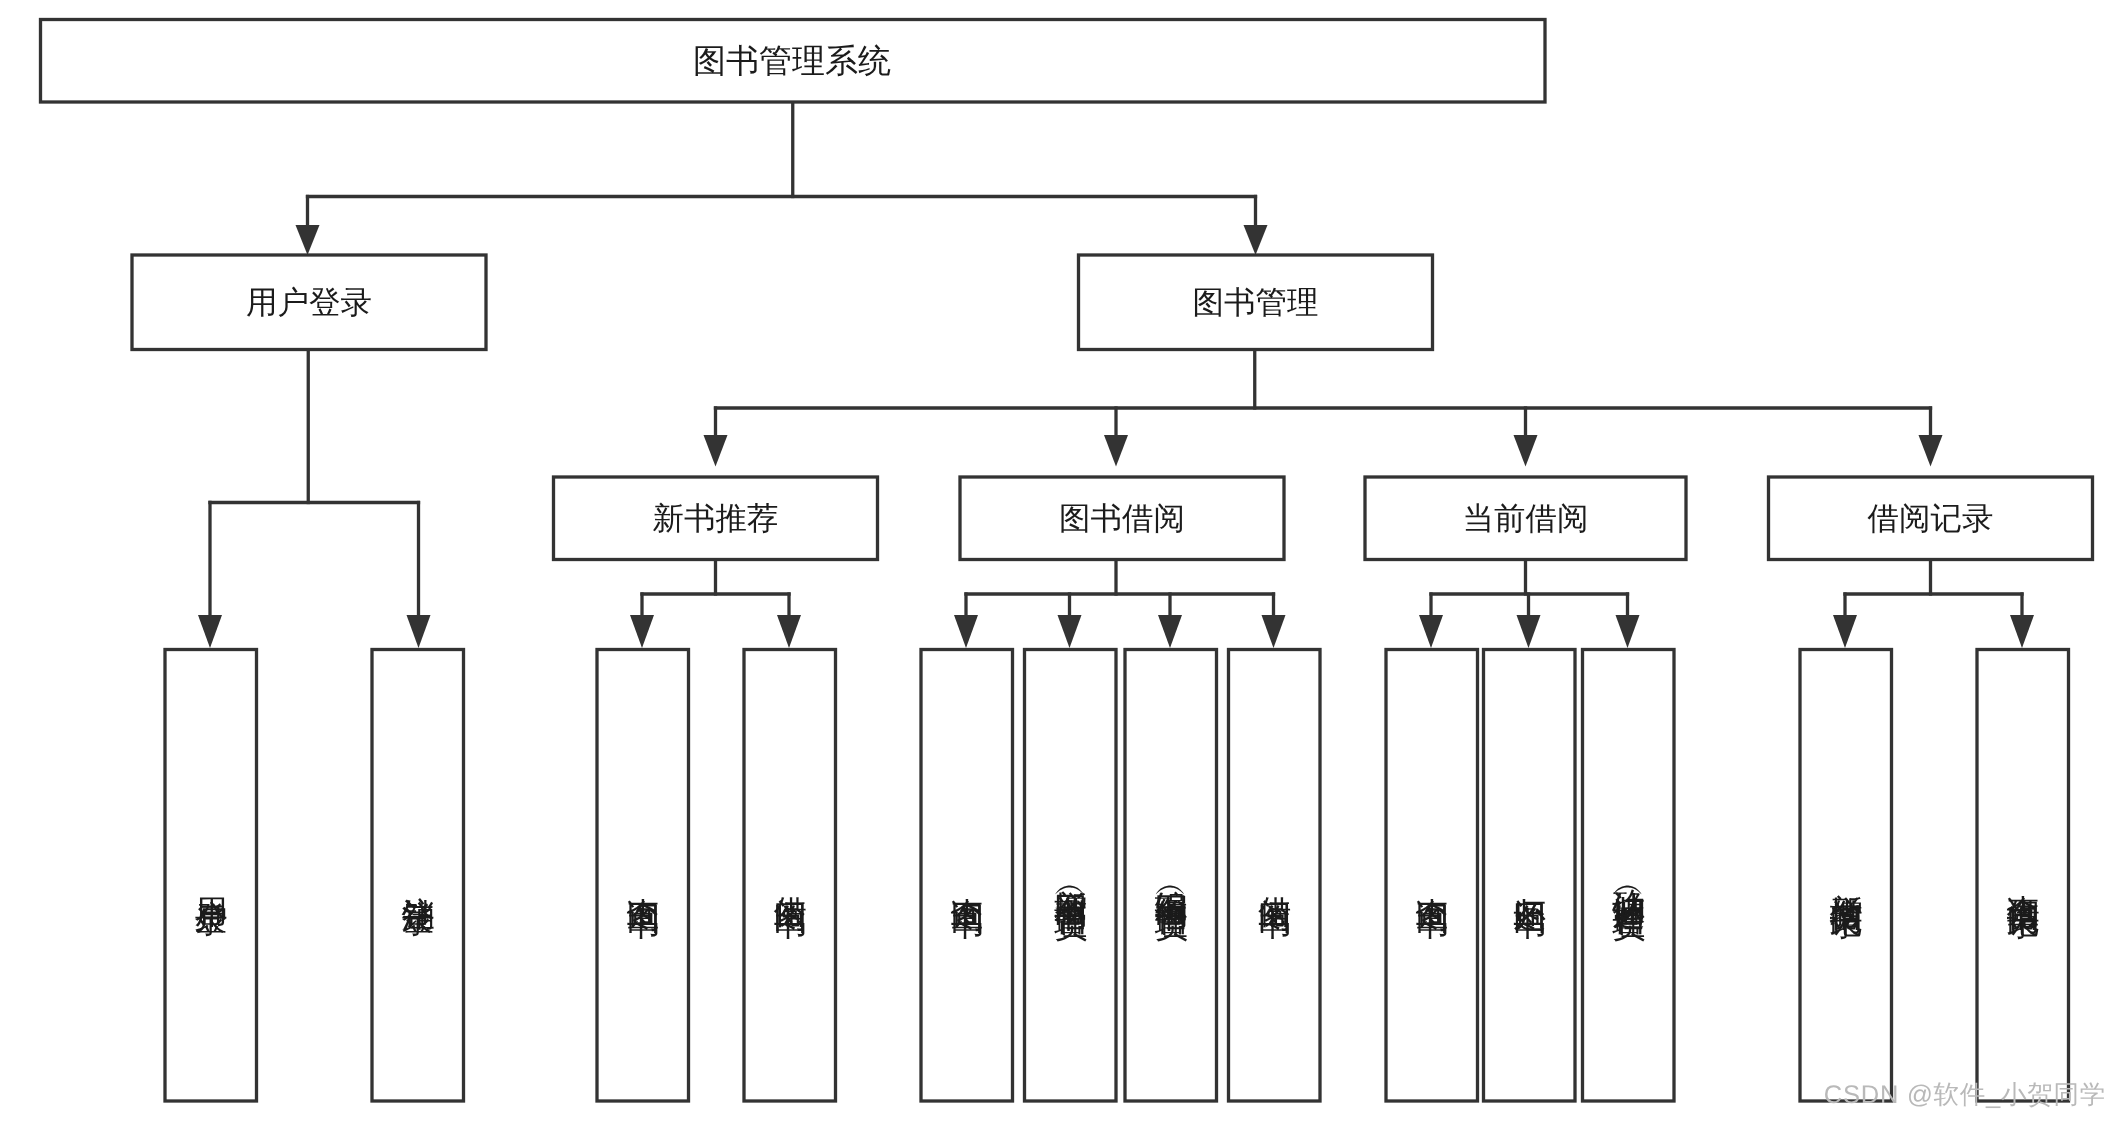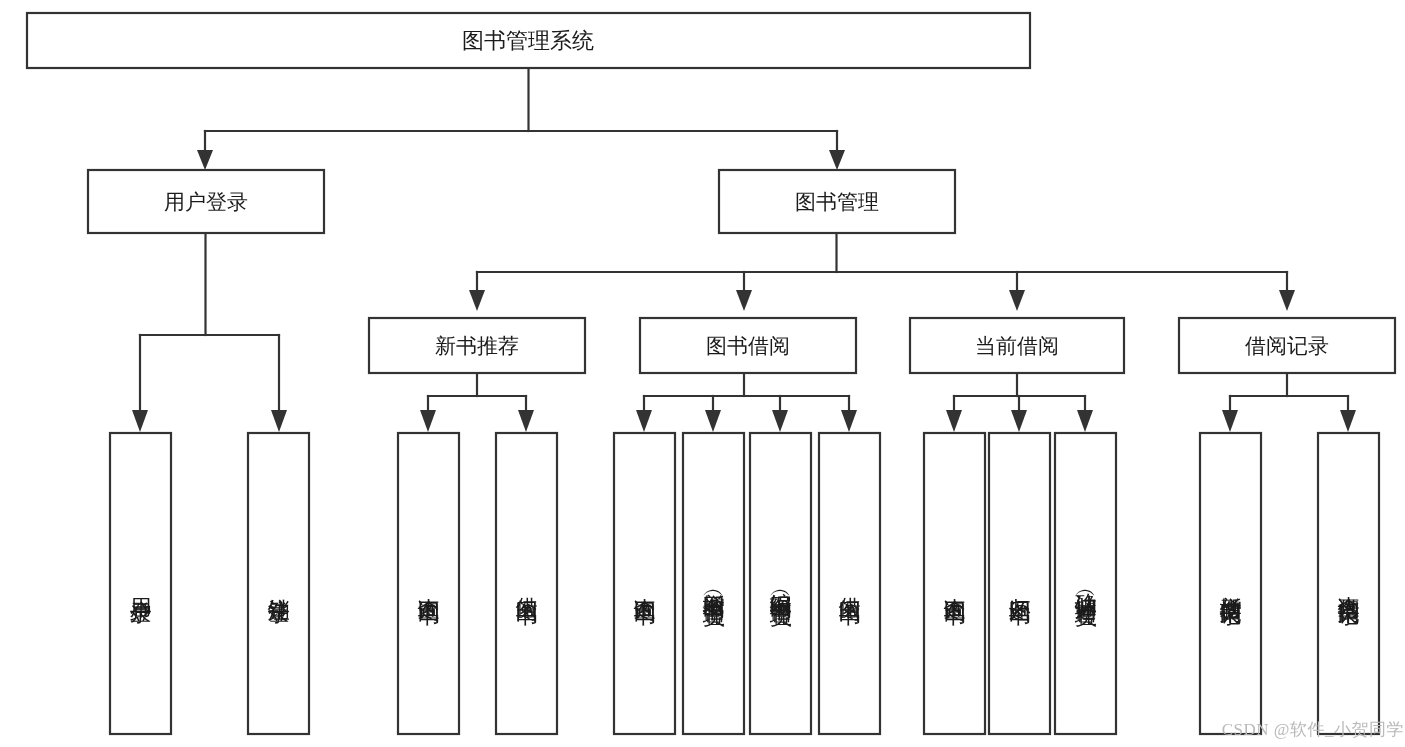--- a/index.html
+++ b/index.html
@@ -65,21 +65,21 @@
     line-height: 1.12;
     letter-spacing: 2px;
     color: #1b1b1b;
     white-space: nowrap;
     text-align: center;
   }
   .watermark {
     position: absolute;
     right: 8px;
     bottom: 6px;
-    font-family: Liberation Serif, serif;
+    font-family: Liberation Sans, sans-serif;
     font-size: 17px;
     color: #b9b9b9;
     letter-spacing: 0.5px;
     user-select: none;
   }
 </style>
 </head>
 <body>
 
 <div id="diagram-root">

